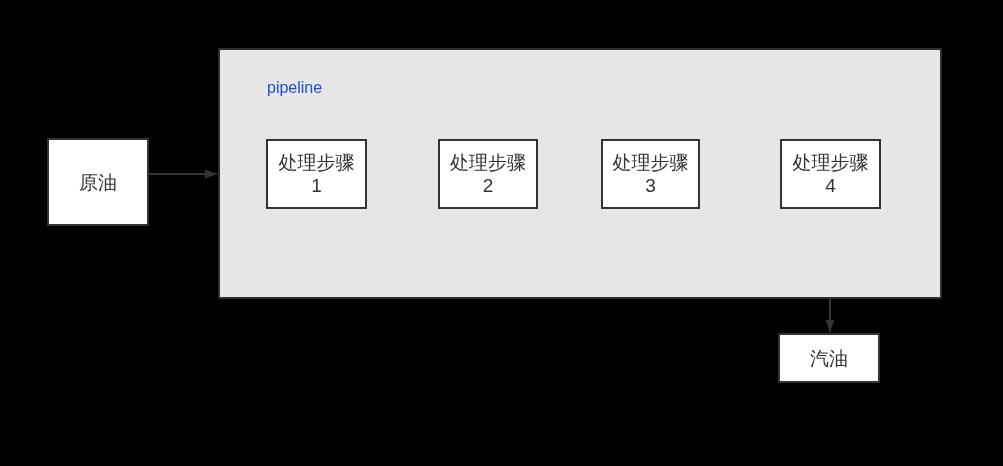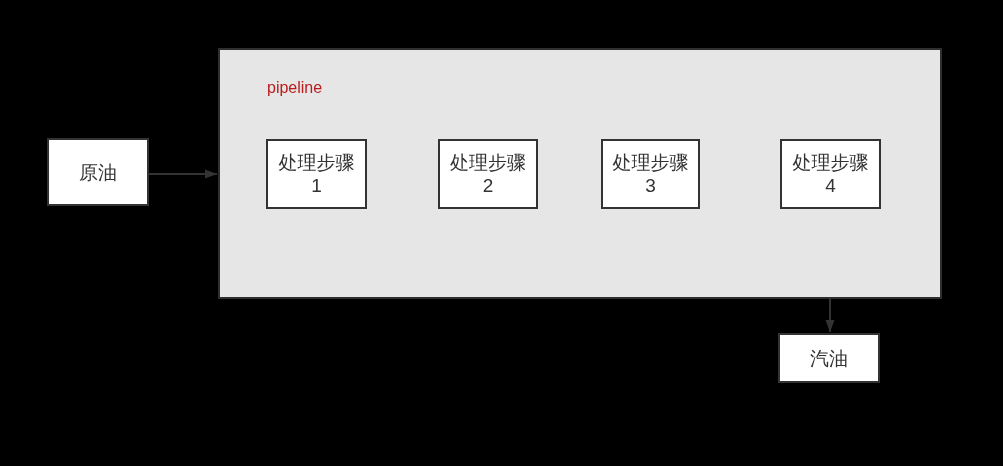--- a/index.html
+++ b/index.html
@@ -31,38 +31,38 @@
     height: 251px;
     background: #e6e6e6;
     border: 2px solid #2f2f2f;
     box-sizing: border-box;
   }
   .container-label {
     position: absolute;
     left: 47px;
     top: 29px;
     font-size: 16px;
-    color: #b91c1c;
+    color: #1d4ed8;
     white-space: nowrap;
   }
   .node {
     position: absolute;
     background: #ffffff;
     border: 2px solid #333333;
     box-sizing: border-box;
     display: flex;
     flex-direction: column;
     align-items: center;
     justify-content: center;
     text-align: center;
     color: #333333;
     font-size: 19px;
     line-height: 23px;
   }
-  .node-crude-oil { left: 47px;  top: 138px; width: 102px; height: 68px; }
+  .node-crude-oil { left: 47px;  top: 138px; width: 102px; height: 88px; }
   .node-step-1    { left: 266px; top: 139px; width: 101px; height: 70px; }
   .node-step-2    { left: 438px; top: 139px; width: 100px; height: 70px; }
   .node-step-3    { left: 601px; top: 139px; width: 99px;  height: 70px; }
   .node-step-4    { left: 780px; top: 139px; width: 101px; height: 70px; }
   .node-gasoline  { left: 778px; top: 333px; width: 102px; height: 50px; }
 </style>
 </head>
 <body>
 
 <div class="canvas">

